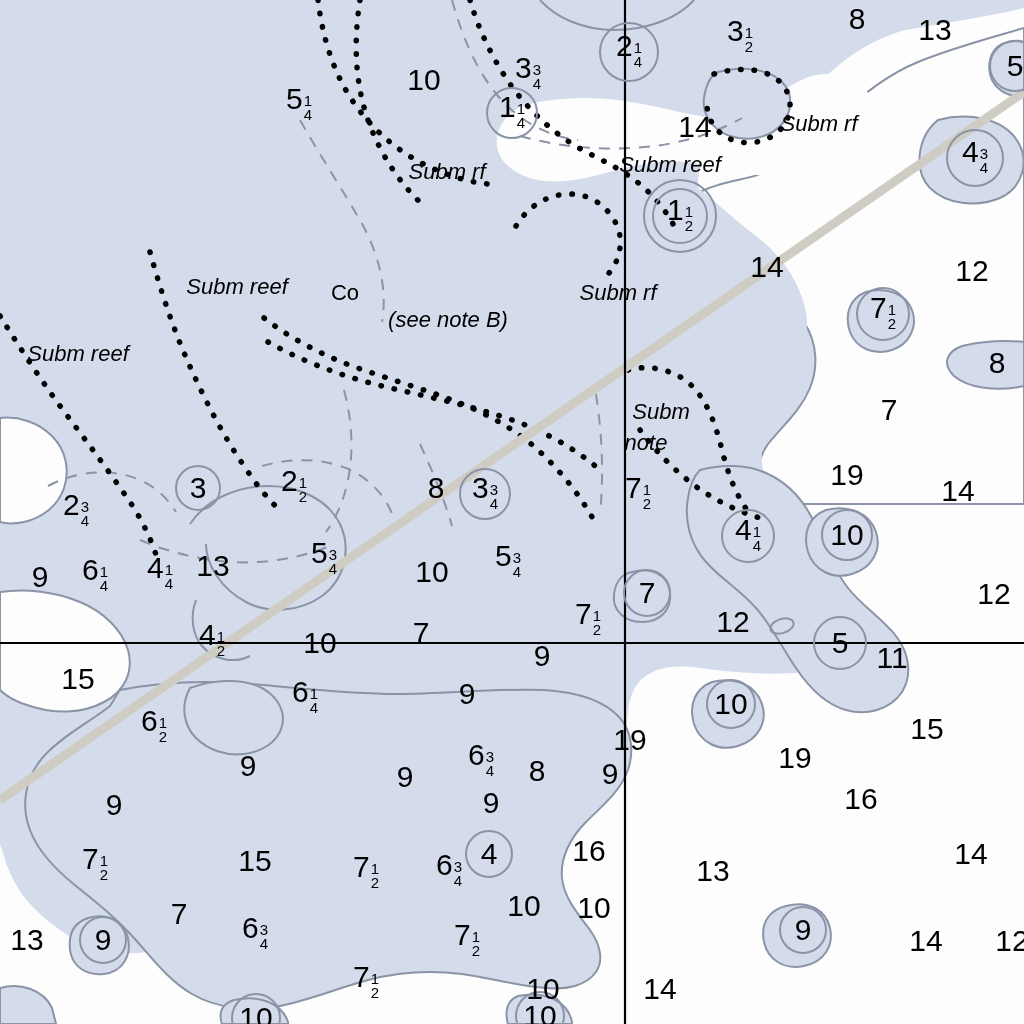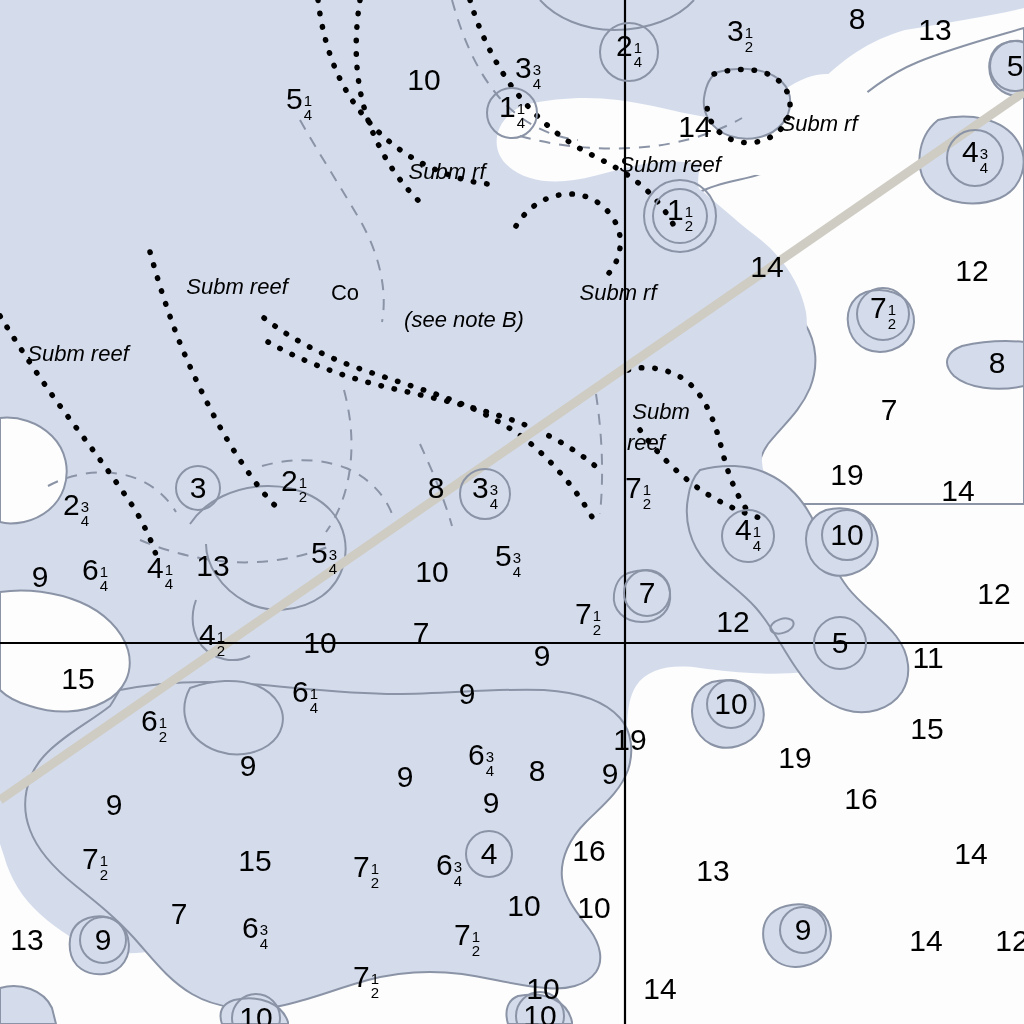--- a/index.html
+++ b/index.html
@@ -396,21 +396,21 @@
           <span class="den">2</span>
         </span></div>
       <div class="sounding" style="left: 320px; top: 643px;"><span class="whole">10</span></div>
       <div class="sounding" style="left: 421px; top: 633px;"><span class="whole">7</span></div>
       <div class="sounding" style="left: 542px; top: 656px;"><span class="whole">9</span></div>
       <div class="sounding" style="left: 588px; top: 620px;"><span class="whole">7</span><span class="frac">
           <span class="num">1</span>
           <span class="den">2</span>
         </span></div>
       <div class="sounding circled" style="left: 840px; top: 643px;"><span class="whole">5</span></div>
-      <div class="sounding" style="left: 928px; top: 658px; text-align: right;"><span class="whole">11</span></div>
+      <div class="sounding" style="left: 892px; top: 658px; text-align: right;"><span class="whole">11</span></div>
       <div class="sounding" style="left: 78px; top: 679px;"><span class="whole">15</span></div>
       <div class="sounding" style="left: 154px; top: 727px;"><span class="whole">6</span><span class="frac">
           <span class="num">1</span>
           <span class="den">2</span>
         </span></div>
       <div class="sounding" style="left: 305px; top: 698px;"><span class="whole">6</span><span class="frac">
           <span class="num">1</span>
           <span class="den">4</span>
         </span></div>
       <div class="sounding" style="left: 467px; top: 694px;"><span class="whole">9</span></div>
@@ -473,18 +473,18 @@
     </div>
 
   <div id="labels-container">
       <div class="maplabel" style="left: 447px; top: 172px;">Subm rf</div>
       <div class="maplabel" style="left: 819px; top: 124px;">Subm rf</div>
       <div class="maplabel" style="left: 670px; top: 165px;">Subm reef</div>
       <div class="maplabel" style="left: 237px; top: 287px;">Subm reef</div>
       <div class="maplabel" style="left: 78px; top: 354px;">Subm reef</div>
       <div class="maplabel" style="left: 618px; top: 293px;">Subm rf</div>
       <div class="maplabel" style="left: 661px; top: 412px;">Subm</div>
-      <div class="maplabel" style="left: 646px; top: 443px;">reef</div>
+      <div class="maplabel" style="left: 646px; top: 443px;">note</div>
       <div class="maplabel upright" style="left: 345px; top: 277px;">Co</div>
-      <div class="maplabel" style="left: 464px; top: 320px;">(see note B)</div>
+      <div class="maplabel" style="left: 448px; top: 320px;">(see note B)</div>
     </div>
 
 </div>
 
 </body></html>

